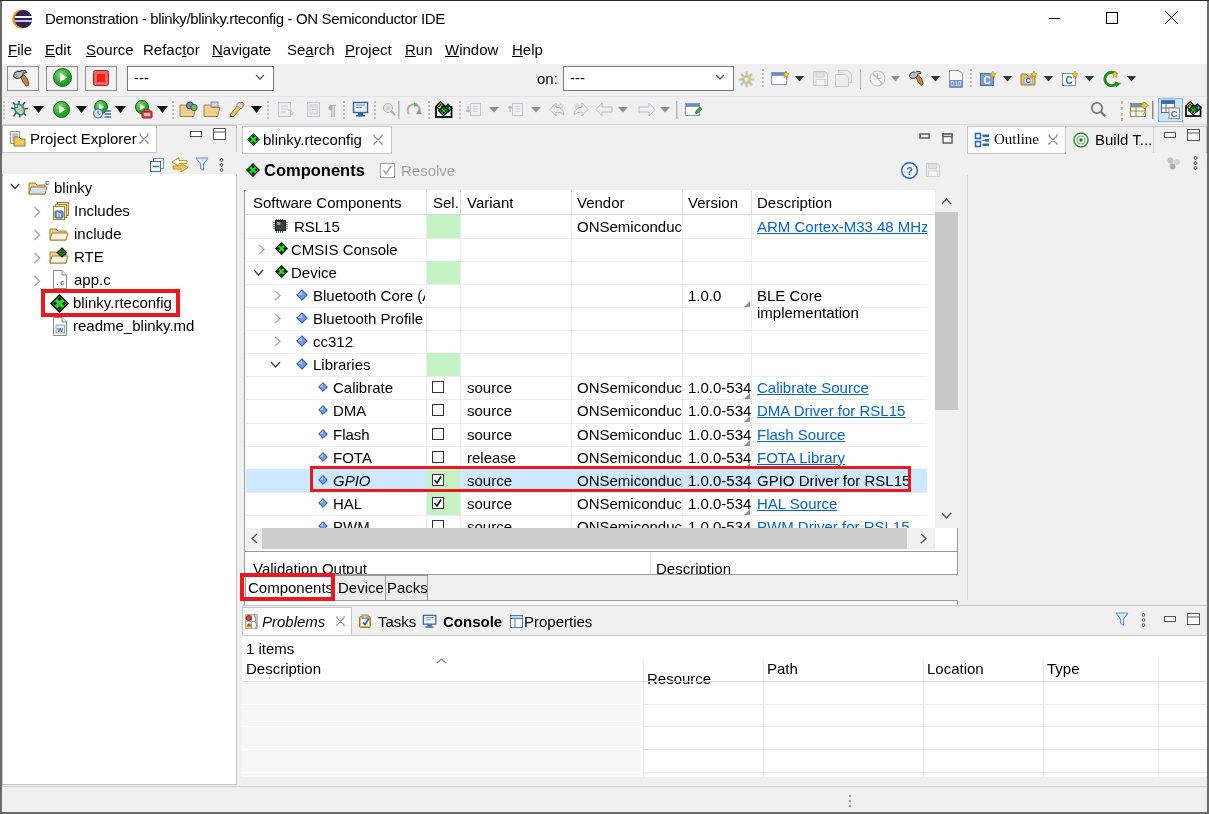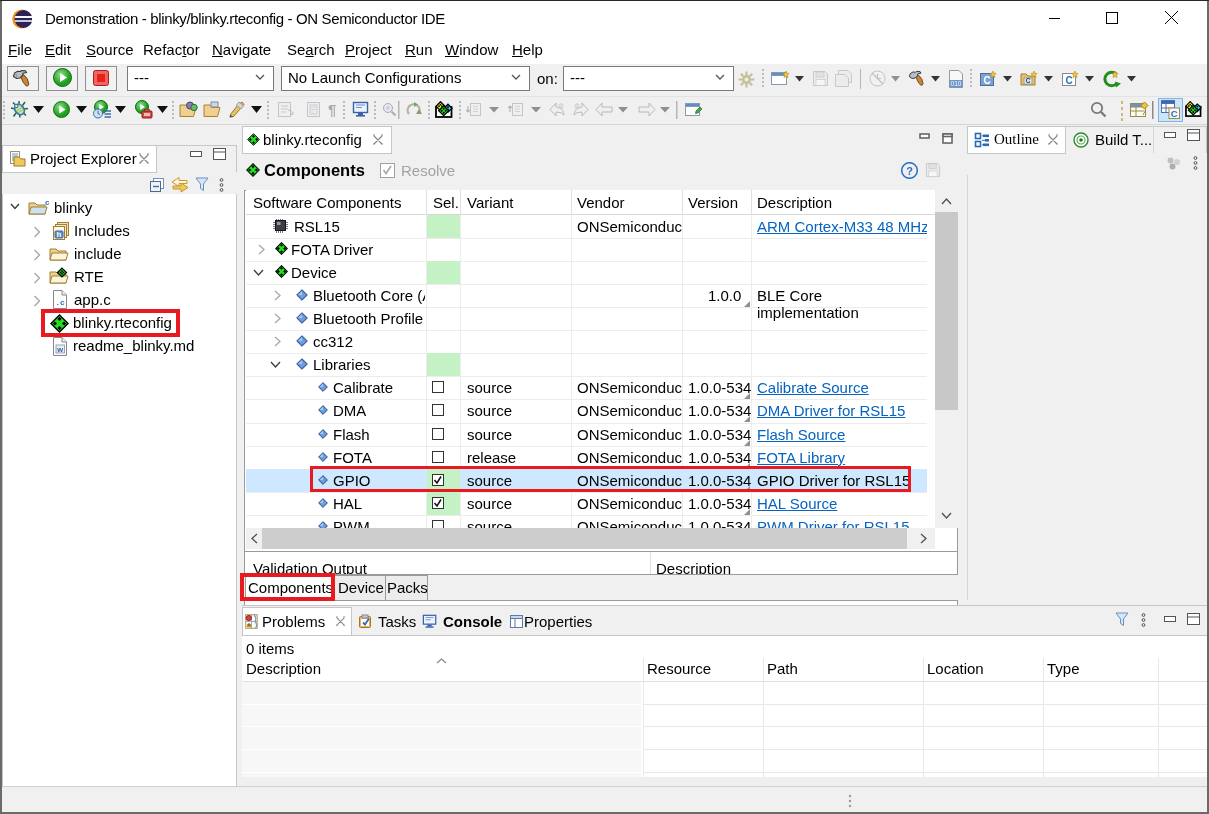--- a/index.html
+++ b/index.html
@@ -13,21 +13,21 @@
 svg { display:block; }
 
 .menubar { position:absolute; left:0; top:37px; width:100%; height:27px; background:#fff; }
 .menubar span { position:absolute; top:4px; }
 .menubar u { text-decoration:underline; }
 
 .toolbar1 { position:absolute; left:0; top:64px; width:100%; height:33px; background:#f0f0f0; border-bottom:1px solid #e3e3e3;}
 .toolbar2 { position:absolute; left:0; top:97px; width:100%; height:28px; background:#f0f0f0; border-bottom:1px solid #d5d5d5; }
 .combo { position:absolute; top:2px; height:25px; background:#fff; border:1px solid #7a7a7a; font-size:15px; padding:2px 6px; }
 .combo .chev { position:absolute; right:8px; top:7px; }
-.left-panel { position:absolute; left:2px; top:125px; width:193px; height:660px; background:#f1f1f1;margin-top:20px; }
+.left-panel { position:absolute; left:2px; top:125px; width:193px; height:660px; background:#f1f1f1; }
 .editor-panel { position:absolute; left:242px; top:126px; width:716px; height:474px; background:#f1f1f1; }
 .right-panel { position:absolute; left:967px; top:126px; width:240px; height:474px; background:#f1f1f1; }
 .bottom-panel { position:absolute; left:242px; top:605px; width:965px; height:181px; background:#f1f1f1; }
 .statusbar { position:absolute; left:0px; top:786px; width:1209px; height:26px; background:#f0f0f0; border-top:1px solid #d0d0d0; }
 .link { color:#0563c1; text-decoration:underline; }
 </style>
 </head>
 <body>
 <div class="window">
   <div class="titlebar">
@@ -84,23 +84,20 @@
     <div class="abs" style="left:85px;top:2px;width:32px;height:25px;background:#f2f2f2;border:1px solid #909090"></div>
     <svg class="abs" style="left:93px;top:6px" width="16" height="16" viewBox="0 0 16 16">
       <rect x="0.5" y="0.5" width="15" height="15" rx="2" fill="#f2635f" stroke="#a02522"></rect>
       <rect x="4" y="4" width="8" height="8" fill="#e8211c"></rect>
     </svg>
 
     <div class="combo" style="left:127px;width:147px;">---<svg class="chev" width="10" height="6" viewBox="0 0 10 6">
           <path d="M1,1 L5,5 L9,1" fill="none" stroke="#555" stroke-width="1.3"></path>
         </svg></div>
 
-    <div class="combo" style="left:281px;width:249px;">No Launch Configurations<svg class="chev" width="10" height="6" viewBox="0 0 10 6">
-          <path d="M1,1 L5,5 L9,1" fill="none" stroke="#555" stroke-width="1.3"></path>
-        </svg></div>
     <div class="abs" style="left:537px;top:6px;">on:</div>
 
     <div class="combo" style="left:563px;width:171px;">---<svg class="chev" width="10" height="6" viewBox="0 0 10 6">
           <path d="M1,1 L5,5 L9,1" fill="none" stroke="#555" stroke-width="1.3"></path>
         </svg></div>
 
     <svg class="abs" style="left:738px;top:7px" width="17" height="17" viewBox="0 0 17 17">
       <g fill="#c5bf9a">
           <circle cx="8.5" cy="8.5" r="4.5"></circle>
           <g stroke="#c5bf9a" stroke-width="2.2">
@@ -695,21 +692,21 @@
           <div class="abs" style="left:0;top:46.2px;width:689px;height:1px;background:#ececec"></div>
           <svg class="abs" style="left:12px;top:29.1px" width="7" height="11" viewBox="0 0 7 11">
             <path d="M1,1 L6,5.5 L1,10" fill="none" stroke="#a8a8a8" stroke-width="1.3"></path>
           </svg>
           <svg class="abs" style="left:29px;top:27.1px" width="13" height="13" viewBox="0 0 19 19">
             <path d="M9.5,1 L18,9.5 L9.5,18 L1,9.5 Z" fill="#22dd22" stroke="#000" stroke-width="1.6"></path>
             <g fill="#000">
               <path d="M9.5,2.8 l2.1,2.1 -2.1,2.1 -2.1,-2.1 Z M9.5,12 l2.1,2.1 -2.1,2.1 -2.1,-2.1 Z M4.9,7.4 l2.1,2.1 -2.1,2.1 -2.1,-2.1 Z M14.1,7.4 l2.1,2.1 -2.1,2.1 -2.1,-2.1 Z"></path>
             </g>
           </svg>
-          <div class="abs" style="left:45px;top:26.1px;">FOTA Driver</div>
+          <div class="abs" style="left:45px;top:26.1px;">CMSIS Console</div>
           <div class="abs" style="left:0;top:69.2px;width:689px;height:1px;background:#ececec"></div>
           <div class="abs" style="left:181px;top:46.1px;width:33px;height:23.05px;background:#c5f2c5"></div>
           <svg class="abs" style="left:7px;top:54.1px" width="11" height="7" viewBox="0 0 11 7">
             <path d="M1,1 L5.5,6 L10,1" fill="none" stroke="#3b3b3b" stroke-width="1.3"></path>
           </svg>
           <svg class="abs" style="left:29px;top:50.1px" width="13" height="13" viewBox="0 0 19 19">
             <path d="M9.5,1 L18,9.5 L9.5,18 L1,9.5 Z" fill="#22dd22" stroke="#000" stroke-width="1.6"></path>
             <g fill="#000">
               <path d="M9.5,2.8 l2.1,2.1 -2.1,2.1 -2.1,-2.1 Z M9.5,12 l2.1,2.1 -2.1,2.1 -2.1,-2.1 Z M4.9,7.4 l2.1,2.1 -2.1,2.1 -2.1,-2.1 Z M14.1,7.4 l2.1,2.1 -2.1,2.1 -2.1,-2.1 Z"></path>
             </g>
@@ -718,21 +715,21 @@
           <div class="abs" style="left:0;top:92.2px;width:689px;height:1px;background:#ececec"></div>
           <svg class="abs" style="left:28px;top:75.2px" width="7" height="11" viewBox="0 0 7 11">
             <path d="M1,1 L6,5.5 L1,10" fill="none" stroke="#a8a8a8" stroke-width="1.3"></path>
           </svg>
           <svg class="abs" style="left:50px;top:74.2px" width="12" height="12" viewBox="0 0 14 14">
             <path d="M7,0.8 L13.2,7 L7,13.2 L0.8,7 Z" fill="#3f74c8" stroke="#1e3f78" stroke-width="1"></path>
             <path d="M7,2.2 L11.8,7 L7,11.8 L2.2,7 Z" fill="#6f9ede"></path>
             <path d="M7,2.2 L2.2,7 L7,7 Z" fill="#a8c6ec"></path>
           </svg>
           <div class="abs" style="left:67px;top:72.2px;width:112px;overflow:hidden;white-space:nowrap;">Bluetooth Core (A</div>
-          <div class="abs" style="left:442px;top:72.2px;margin-left:20px;">1.0.0</div>
+          <div class="abs" style="left:442px;top:72.2px;">1.0.0</div>
           <svg class="abs" style="left:498px;top:86.2px" width="6" height="6" viewBox="0 0 6 6">
             <path d="M6,0 L6,6 L0,6 Z" fill="#909090"></path>
           </svg>
           <div class="abs" style="left:511px;top:72.2px;">BLE Core implementation</div>
           <div class="abs" style="left:0;top:115.2px;width:689px;height:1px;background:#ececec"></div>
           <svg class="abs" style="left:28px;top:98.2px" width="7" height="11" viewBox="0 0 7 11">
             <path d="M1,1 L6,5.5 L1,10" fill="none" stroke="#a8a8a8" stroke-width="1.3"></path>
           </svg>
           <svg class="abs" style="left:50px;top:97.2px" width="12" height="12" viewBox="0 0 14 14">
             <path d="M7,0.8 L13.2,7 L7,13.2 L0.8,7 Z" fill="#3f74c8" stroke="#1e3f78" stroke-width="1"></path>
@@ -830,21 +827,21 @@
           </svg>
           <div class="abs link" style="left:511px;top:233.5px;width:178px;overflow:hidden;white-space:nowrap;">FOTA Library</div>
           <div class="abs" style="left:0;top:253.6px;width:689px;height:23.05px;background:#cde8ff"></div>
           <div class="abs" style="left:181px;top:253.6px;width:33px;height:23.05px;background:#c5f2c5"></div>
           <div class="abs" style="left:0;top:276.6px;width:689px;height:1px;background:#ececec"></div>
           <svg class="abs" style="left:72px;top:259.6px" width="10" height="10" viewBox="0 0 14 14">
             <path d="M7,0.8 L13.2,7 L7,13.2 L0.8,7 Z" fill="#3f74c8" stroke="#1e3f78" stroke-width="1"></path>
             <path d="M7,2.2 L11.8,7 L7,11.8 L2.2,7 Z" fill="#6f9ede"></path>
             <path d="M7,2.2 L2.2,7 L7,7 Z" fill="#a8c6ec"></path>
           </svg>
-          <div class="abs" style="left:87px;top:256.6px;">GPIO</div>
+          <div class="abs" style="left:87px;top:256.6px;font-style:italic;">GPIO</div>
           <svg class="abs" style="left:186px;top:258.6px" width="12" height="12" viewBox="0 0 12 12">
             <rect x="0.5" y="0.5" width="11" height="11" fill="#fff" stroke="#333"></rect>
             <path d="M2.5,6 L5,9 L9,2.5" fill="none" stroke="#111" stroke-width="1.5"></path>
           </svg>
           <div class="abs" style="left:221px;top:256.6px;">source</div>
           <div class="abs" style="left:331px;top:256.6px;">ONSemiconduc</div>
           <div class="abs" style="left:442px;top:256.6px;">1.0.0-534</div>
           <svg class="abs" style="left:498px;top:270.6px" width="6" height="6" viewBox="0 0 6 6">
             <path d="M6,0 L6,6 L0,6 Z" fill="#909090"></path>
           </svg>
@@ -975,21 +972,21 @@
     <div class="abs" style="left:0;top:0;width:965px;height:30px;background:#f0f0f0;border-top:1px solid #c6c6c6;"></div>
     <div class="abs" style="left:0;top:2px;width:110px;height:28px;background:#fff;border:1px solid #c6c6c6;border-bottom:none"></div>
     <svg class="abs" style="left:3px;top:9px" width="14" height="15" viewBox="0 0 14 15">
       <rect x="0.7" y="0.7" width="11.5" height="13.6" fill="#fdfdfd" stroke="#b09858" stroke-width="1"></rect>
       <path d="M6.5,1 V14 M1,7.5 H12" stroke="#9ab0c8" stroke-width="1"></path>
       <path d="M9,1 Q12,4 10,7.5 Q13,11 10.5,14" fill="none" stroke="#8898a8" stroke-width="1.2"></path>
       <circle cx="3.8" cy="4" r="2.6" fill="#d84040" stroke="#9a2020"></circle>
       <path d="M2,12.8 Q2,9.5 4,9.5 Q6,9.5 6,12.8 Z" fill="#f0a830" stroke="#b07810" stroke-width="0.8"></path>
       <circle cx="4" cy="11" r="0.9" fill="#7a5000"></circle>
     </svg>
-    <div class="abs" style="left:20px;top:8px;">Problems</div>
+    <div class="abs" style="left:20px;top:8px;font-style:italic;">Problems</div>
     <svg class="abs" style="left:93px;top:11px" width="11" height="11" viewBox="0 0 12 12">
         <path d="M2,2 L10,10 M10,2 L2,10 M1,1 h2 M9,1 h2 M1,10 h2 M9,10 h2" stroke="#888" stroke-width="1.1" fill="none"></path>
       </svg>
     <svg class="abs" style="left:116px;top:9px" width="15" height="15" viewBox="0 0 15 15">
       <rect x="1.5" y="2.5" width="11" height="11" rx="1" fill="#e8b860" stroke="#a07820"></rect>
       <rect x="4" y="1" width="6" height="3" fill="#c8c8d0" stroke="#888"></rect>
       <rect x="3" y="5" width="8" height="7" fill="#fdfdfd"></rect>
       <path d="M5,8.5 L7,10.5 L11,4.5" fill="none" stroke="#3a6ab8" stroke-width="1.8"></path>
     </svg>
     <div class="abs" style="left:136px;top:8px;">Tasks</div>
@@ -1019,30 +1016,30 @@
     </svg>
     <svg class="abs" style="left:922px;top:11px" width="12" height="7">
         <rect x="0.5" y="0.5" width="11" height="5" fill="#fff" stroke="#555"></rect>
       </svg>
     <svg class="abs" style="left:945px;top:8px" width="13" height="12">
         <rect x="0.5" y="0.5" width="12" height="11" fill="#fff" stroke="#555"></rect>
         <rect x="0.5" y="0.5" width="12" height="3.5" fill="#fff" stroke="#555"></rect>
       </svg>
 
     <div class="abs" style="left:0;top:30px;width:965px;height:23px;background:#fff;border-top:1px solid #c6c6c6;"></div>
-    <div class="abs" style="left:4px;top:35px;">0 items</div>
+    <div class="abs" style="left:4px;top:35px;">1 items</div>
 
     <div class="abs" style="left:0;top:53px;width:965px;height:128px;background:#fff;">
       <div class="abs" style="left:4px;top:2px;">Description</div>
       <div class="abs" style="left:194px;top:0px;">
           <svg width="11" height="6" viewBox="0 0 11 6">
             <path d="M1,5 L5.5,1 L10,5" fill="none" stroke="#888" stroke-width="1.2"></path>
           </svg>
         </div>
-      <div class="abs" style="left:405px;top:2px;text-align:center;">Resource</div>
+      <div class="abs" style="left:405px;top:12px;text-align:center;">Resource</div>
       <div class="abs" style="left:525px;top:2px;">Path</div>
       <div class="abs" style="left:685px;top:2px;">Location</div>
       <div class="abs" style="left:805px;top:2px;">Type</div>
       <div class="abs" style="left:0px;top:23px;width:965px;height:1px;background:#e0e0e0"></div>
       <div class="abs" style="left:0px;top:24px;width:399px;height:95px;background:#f7f7f7"></div>
       <div class="abs" style="left:401px;top:0px;width:1px;height:119px;background:#e8e8e8"></div>
       <div class="abs" style="left:521px;top:0px;width:1px;height:119px;background:#e8e8e8"></div>
       <div class="abs" style="left:681px;top:0px;width:1px;height:119px;background:#e8e8e8"></div>
       <div class="abs" style="left:801px;top:0px;width:1px;height:119px;background:#e8e8e8"></div>
       <div class="abs" style="left:916px;top:0px;width:1px;height:119px;background:#e8e8e8"></div>

